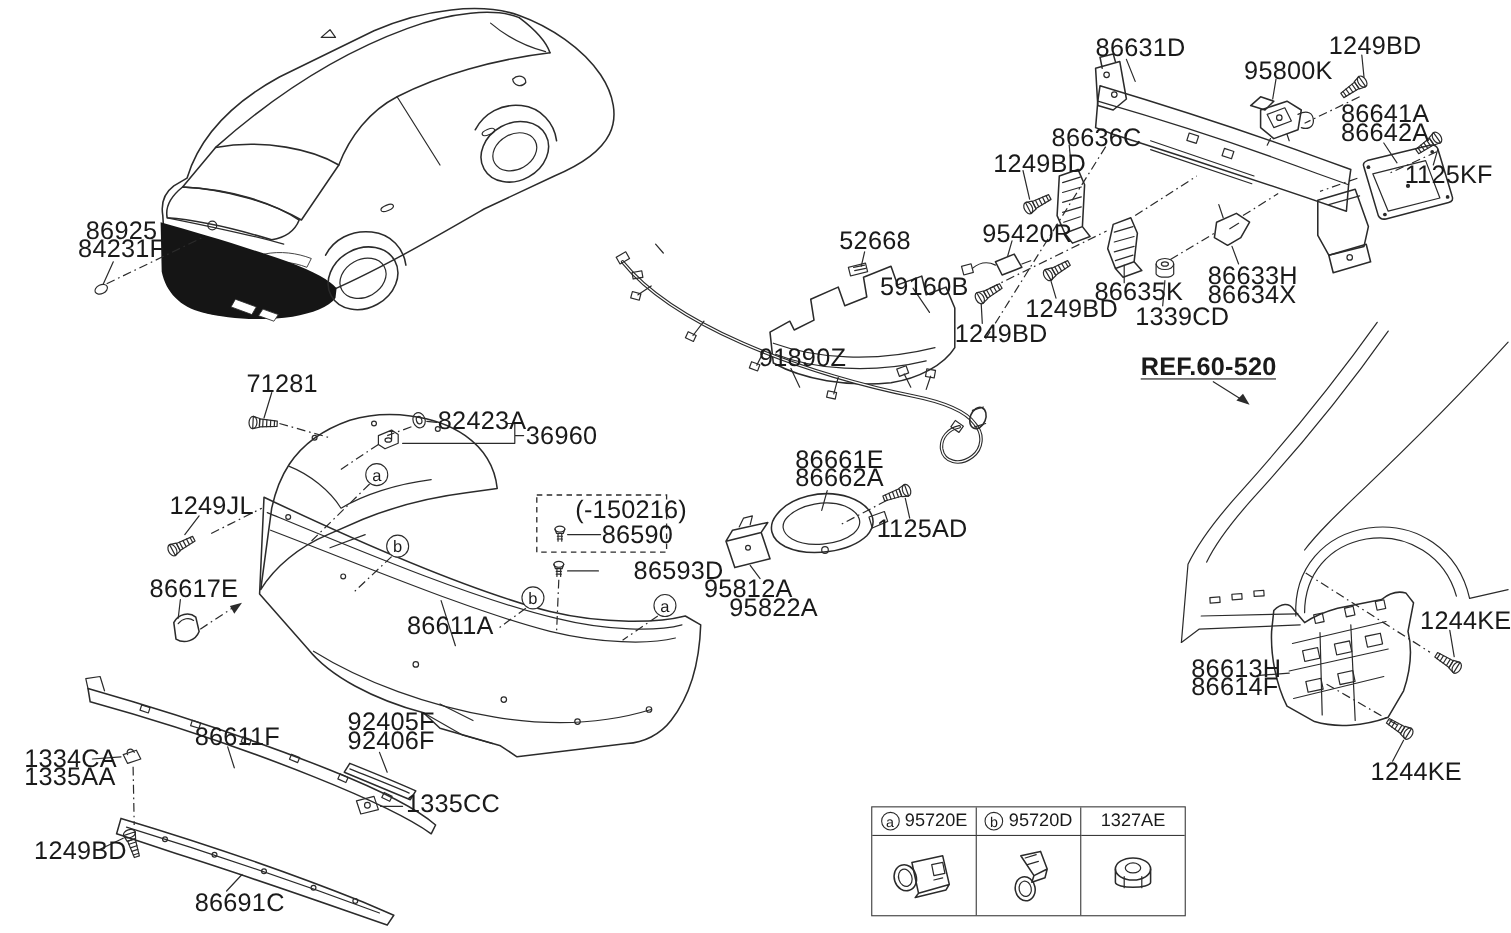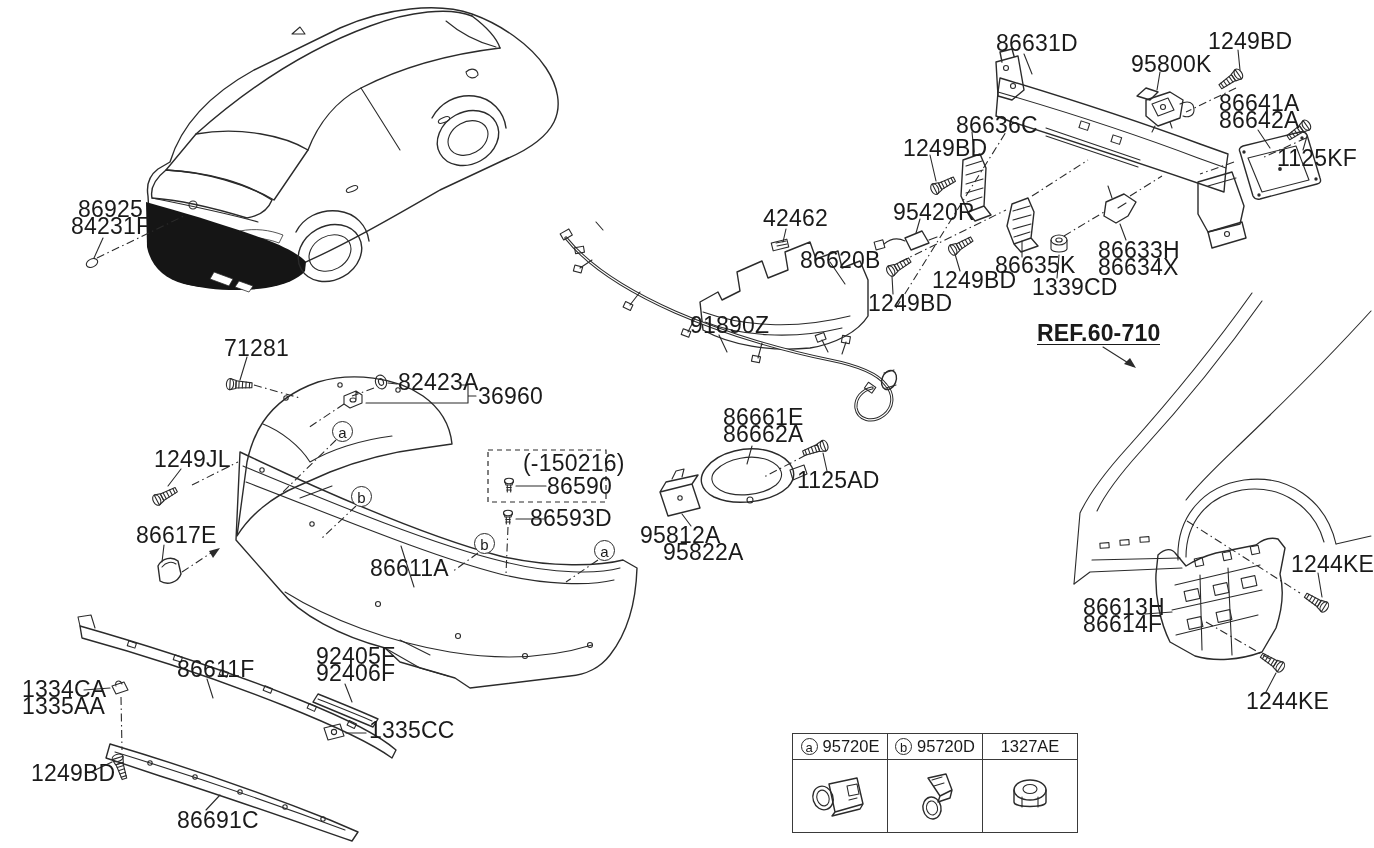--- a/index.html
+++ b/index.html
@@ -366,31 +366,31 @@
 <div class="lbl" style="left:78px;top:201px">86925</div>
 <div class="lbl" style="left:71px;top:218px">84231F</div>
 <div class="lbl" style="left:224px;top:340px">71281</div>
 <div class="lbl" style="left:398px;top:374px">82423A</div>
 <div class="lbl" style="left:478px;top:388px">36960</div>
 <div class="lbl" style="left:154px;top:451px">1249JL</div>
 <div class="lbl" style="left:136px;top:527px">86617E</div>
 <div class="lbl" style="left:370px;top:560px">86611A</div>
 <div class="lbl" style="left:523px;top:455px">(-150216)</div>
 <div class="lbl" style="left:547px;top:478px">86590</div>
-<div class="lbl" style="left:530px;top:510px">86593D</div>
+<div class="lbl" style="left:576px;top:510px">86593D</div>
 <div class="lbl" style="left:177px;top:661px">86611F</div>
 <div class="lbl" style="left:316px;top:648px">92405F</div>
 <div class="lbl" style="left:316px;top:665px">92406F</div>
 <div class="lbl" style="left:369px;top:722px">1335CC</div>
 <div class="lbl" style="left:22px;top:681px">1334CA</div>
 <div class="lbl" style="left:22px;top:698px">1335AA</div>
 <div class="lbl" style="left:31px;top:765px">1249BD</div>
 <div class="lbl" style="left:177px;top:812px">86691C</div>
-<div class="lbl" style="left:763px;top:210px">42462</div>
-<div class="lbl" style="left:800px;top:252px">86620B</div>
+<div class="lbl" style="left:763px;top:210px">52668</div>
+<div class="lbl" style="left:800px;top:252px">59160B</div>
 <div class="lbl" style="left:690px;top:317px">91890Z</div>
 <div class="lbl" style="left:723px;top:409px">86661E</div>
 <div class="lbl" style="left:723px;top:426px">86662A</div>
 <div class="lbl" style="left:797px;top:472px">1125AD</div>
 <div class="lbl" style="left:640px;top:527px">95812A</div>
 <div class="lbl" style="left:663px;top:544px">95822A</div>
 <div class="lbl" style="left:996px;top:35px">86631D</div>
 <div class="lbl" style="left:1208px;top:33px">1249BD</div>
 <div class="lbl" style="left:1131px;top:56px">95800K</div>
 <div class="lbl" style="left:1219px;top:95px">86641A</div>
@@ -398,21 +398,21 @@
 <div class="lbl" style="left:1277px;top:150px">1125KF</div>
 <div class="lbl" style="left:956px;top:117px">86636C</div>
 <div class="lbl" style="left:903px;top:140px">1249BD</div>
 <div class="lbl" style="left:893px;top:204px">95420R</div>
 <div class="lbl" style="left:932px;top:272px">1249BD</div>
 <div class="lbl" style="left:995px;top:257px">86635K</div>
 <div class="lbl" style="left:1032px;top:279px">1339CD</div>
 <div class="lbl" style="left:1098px;top:242px">86633H</div>
 <div class="lbl" style="left:1098px;top:259px">86634X</div>
 <div class="lbl" style="left:868px;top:295px">1249BD</div>
-<div class="lbl ref" style="left:1037px;top:325px">REF.60-710</div>
+<div class="lbl ref" style="left:1037px;top:325px">REF.60-520</div>
 <div class="lbl" style="left:1083px;top:599px">86613H</div>
 <div class="lbl" style="left:1083px;top:616px">86614F</div>
 <div class="lbl" style="left:1291px;top:556px">1244KE</div>
 <div class="lbl" style="left:1246px;top:693px">1244KE</div>
 
 <div class="marker" style="left:332px;top:421px">a</div>
 <div class="marker" style="left:351px;top:486px">b</div>
 <div class="marker" style="left:474px;top:533px">b</div>
 <div class="marker" style="left:594px;top:540px">a</div>
 

